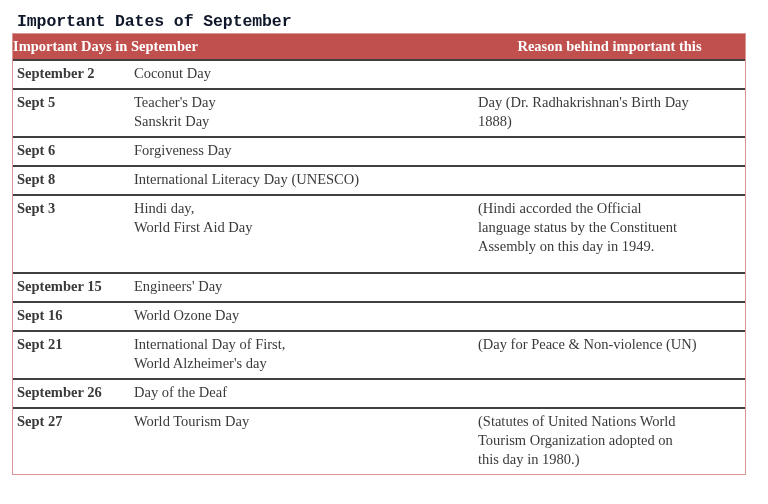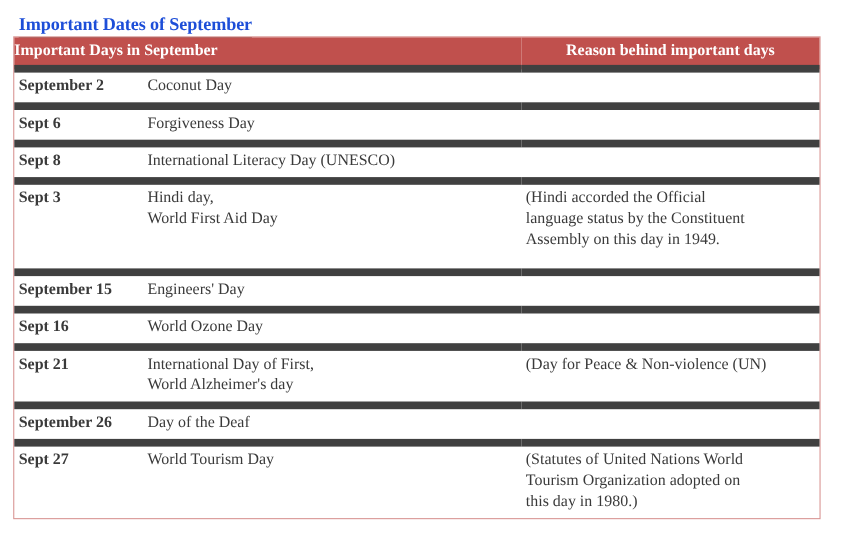--- a/index.html
+++ b/index.html
@@ -20,24 +20,24 @@
     width: 768px;
     height: 504px;
     background: #ffffff;
   }
 
   
   .page-title {
     position: absolute;
     left: 17px;
     top: 1px;
-    font-family: Liberation Serif, serif;
+    font-family: Liberation Mono, monospace;
     font-size: 16.5px;
     font-weight: bold;
-    color: #1d4ed8;
+    color: #0f172a;
     letter-spacing: -0.1px;
     border-bottom: 2px solid #2b2b2b;
     padding-bottom: 2px;
     line-height: 20px;
     white-space: nowrap;
   }
 
   
   .table-wrap {
     position: absolute;
@@ -69,21 +69,21 @@
   }
   th.th-days {
     text-align: left;
     padding-left: 6px;
   }
   th.th-reason {
     text-align: center;
   }
 
   table.dates tbody td {
-    border-top: 7px solid #404040;
+    border-top: 2px solid #404040;
     font-size: 14.5px;
     line-height: 19px;
     vertical-align: top;
     padding: 3px 4px 5px 4px;
     color: #3a3a3a;
     font-family: "Liberation Serif", "DejaVu Serif", serif;
   }
   td.c-date {
     font-weight: bold;
     color: #1f1f1f;
@@ -109,37 +109,50 @@
   <div class="table-wrap">
     <table class="dates">
       <colgroup>
         <col class="c-date">
         <col class="c-day">
         <col class="c-reason">
       </colgroup>
       <thead>
         <tr>
           <th class="th-days" colspan="2">Important Days in September</th>
-          <th class="th-reason">Reason behind important days</th>
+          <th class="th-reason">Reason behind important this</th>
         </tr>
       </thead>
       <tbody id="table-body">
           <tr>
             <td class="c-date">
               <span class="line">September 2</span>
             </td>
             <td class="c-day">
               <span class="line">Coconut Day</span>
             </td>
             <td class="c-reason">
               <span class="line"></span>
             </td>
           </tr>
           <tr>
             <td class="c-date">
+              <span class="line">Sept 5</span>
+            </td>
+            <td class="c-day">
+              <span class="line">Teacher's Day</span>
+              <span class="line">Sanskrit Day</span>
+            </td>
+            <td class="c-reason">
+              <span class="line">Day (Dr. Radhakrishnan's Birth Day</span>
+              <span class="line">1888)</span>
+            </td>
+          </tr>
+          <tr>
+            <td class="c-date">
               <span class="line">Sept 6</span>
             </td>
             <td class="c-day">
               <span class="line">Forgiveness Day</span>
             </td>
             <td class="c-reason">
               <span class="line"></span>
             </td>
           </tr>
           <tr>

